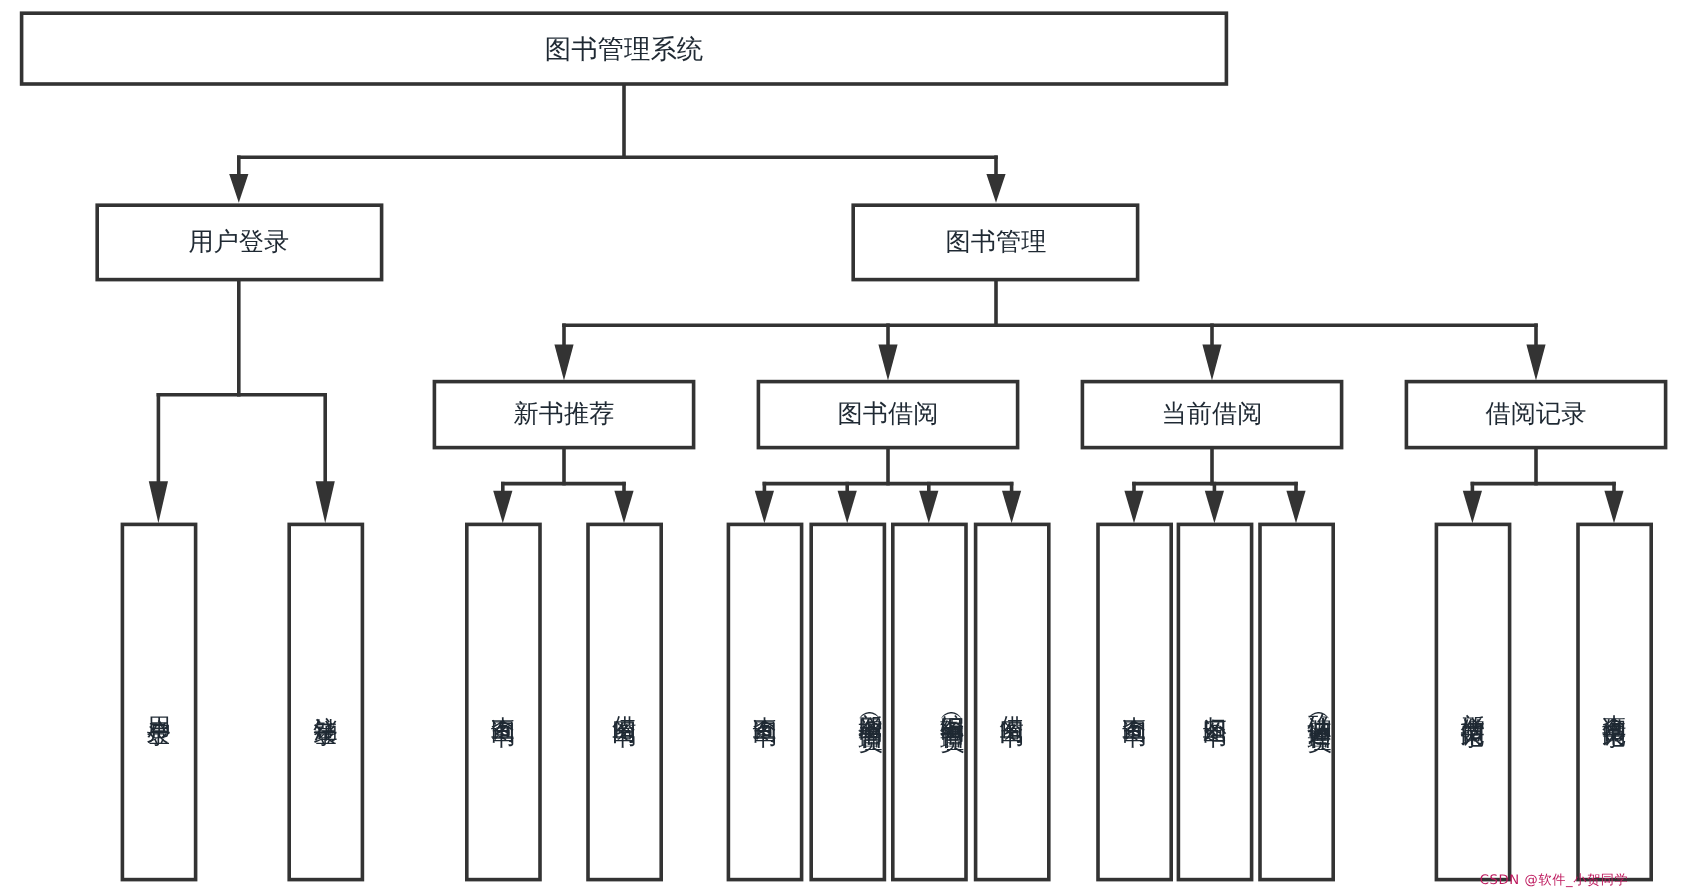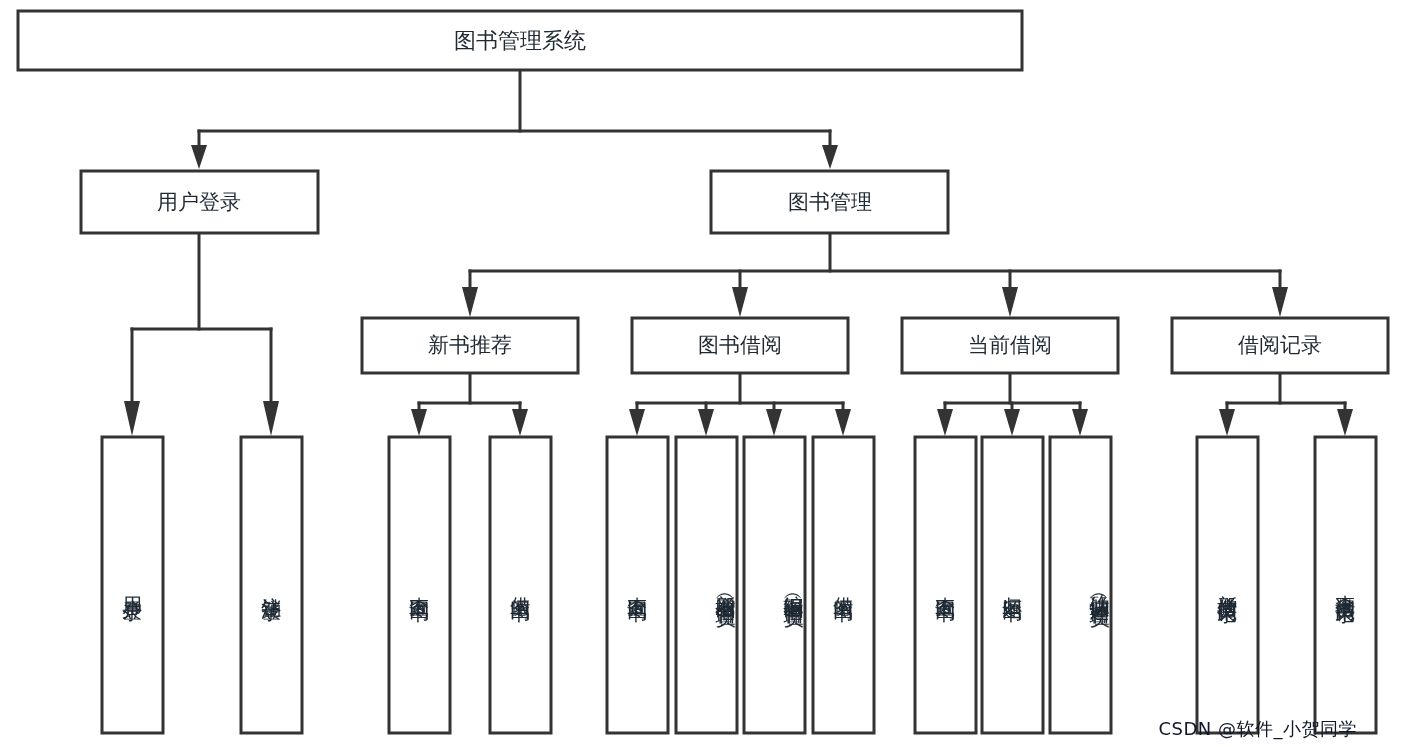--- a/index.html
+++ b/index.html
@@ -68,22 +68,22 @@
     letter-spacing: 2px;
     color: #1f2933;
     white-space: nowrap;
     pointer-events: none;
   }
   .watermark {
     position: absolute;
     right: 8px;
     bottom: 6px;
     font-family: "DejaVu Sans", "Liberation Sans", sans-serif;
-    font-size: 18px;
-    color: #0f172a;
+    font-size: 11px;
+    color: #be185d;
     letter-spacing: 0.5px;
     white-space: nowrap;
   }
 </style>
 </head>
 <body>
 
 <div id="diagram-root">
 
   <svg class="diagram" viewBox="0 0 1405 747">

